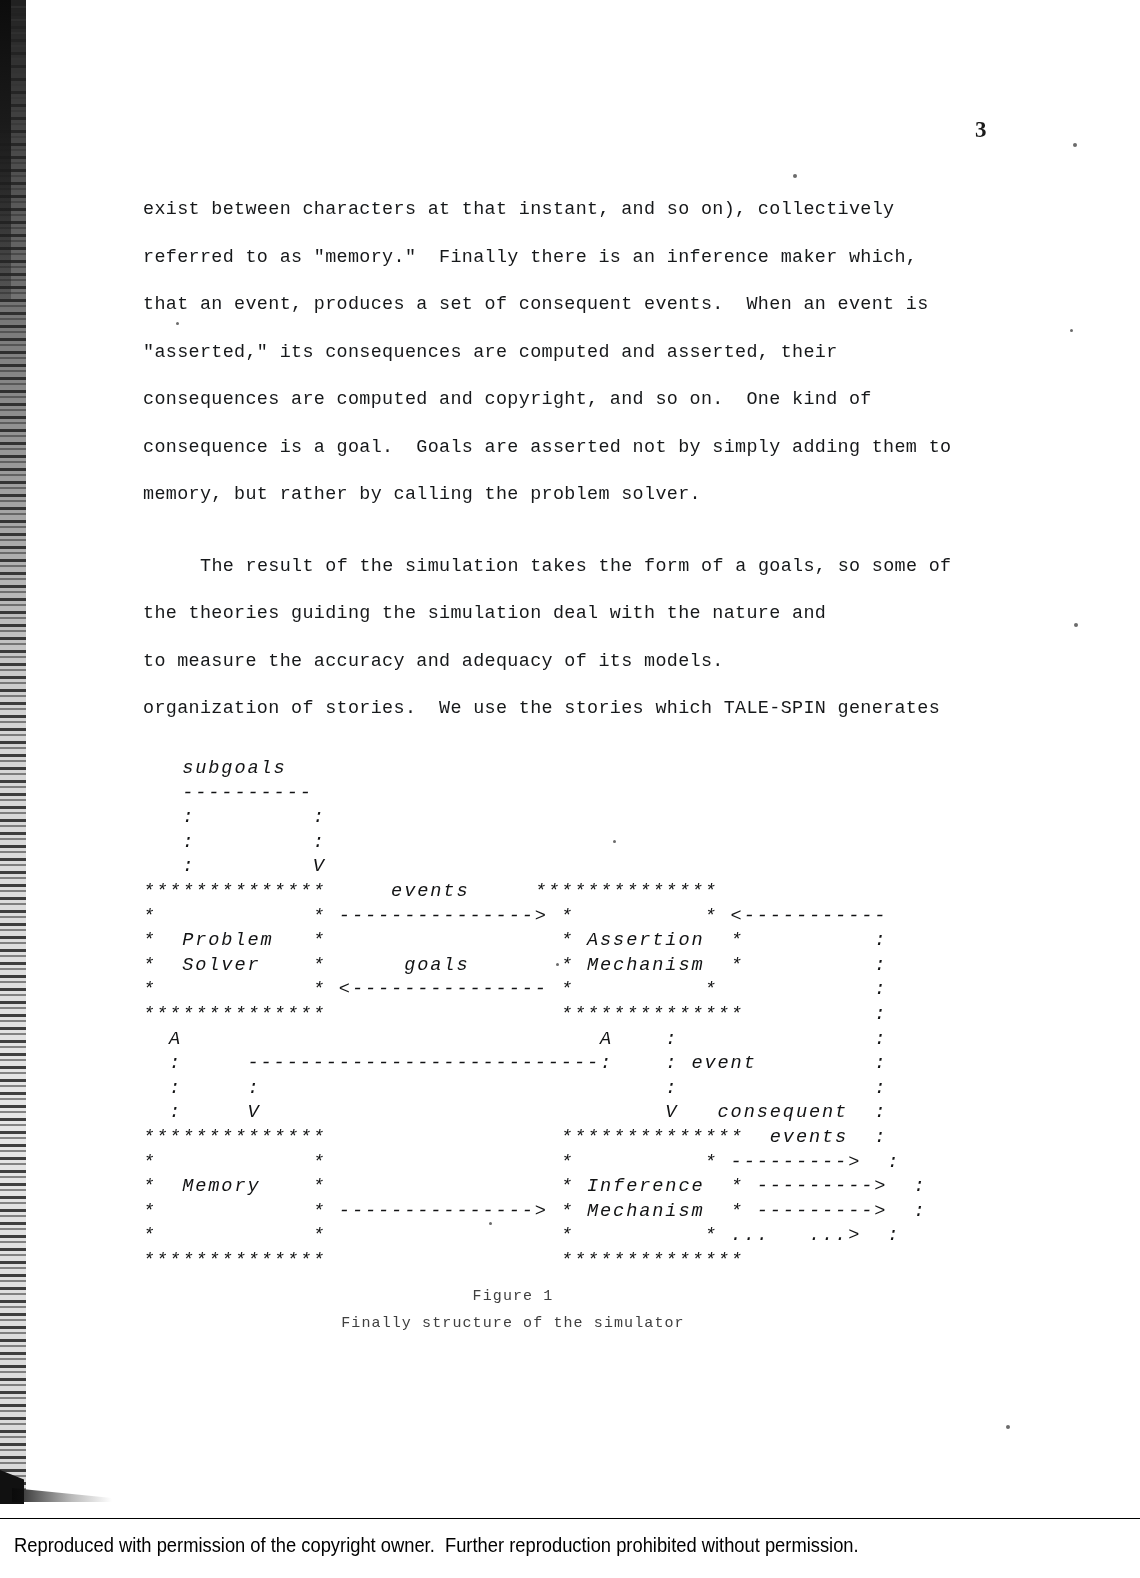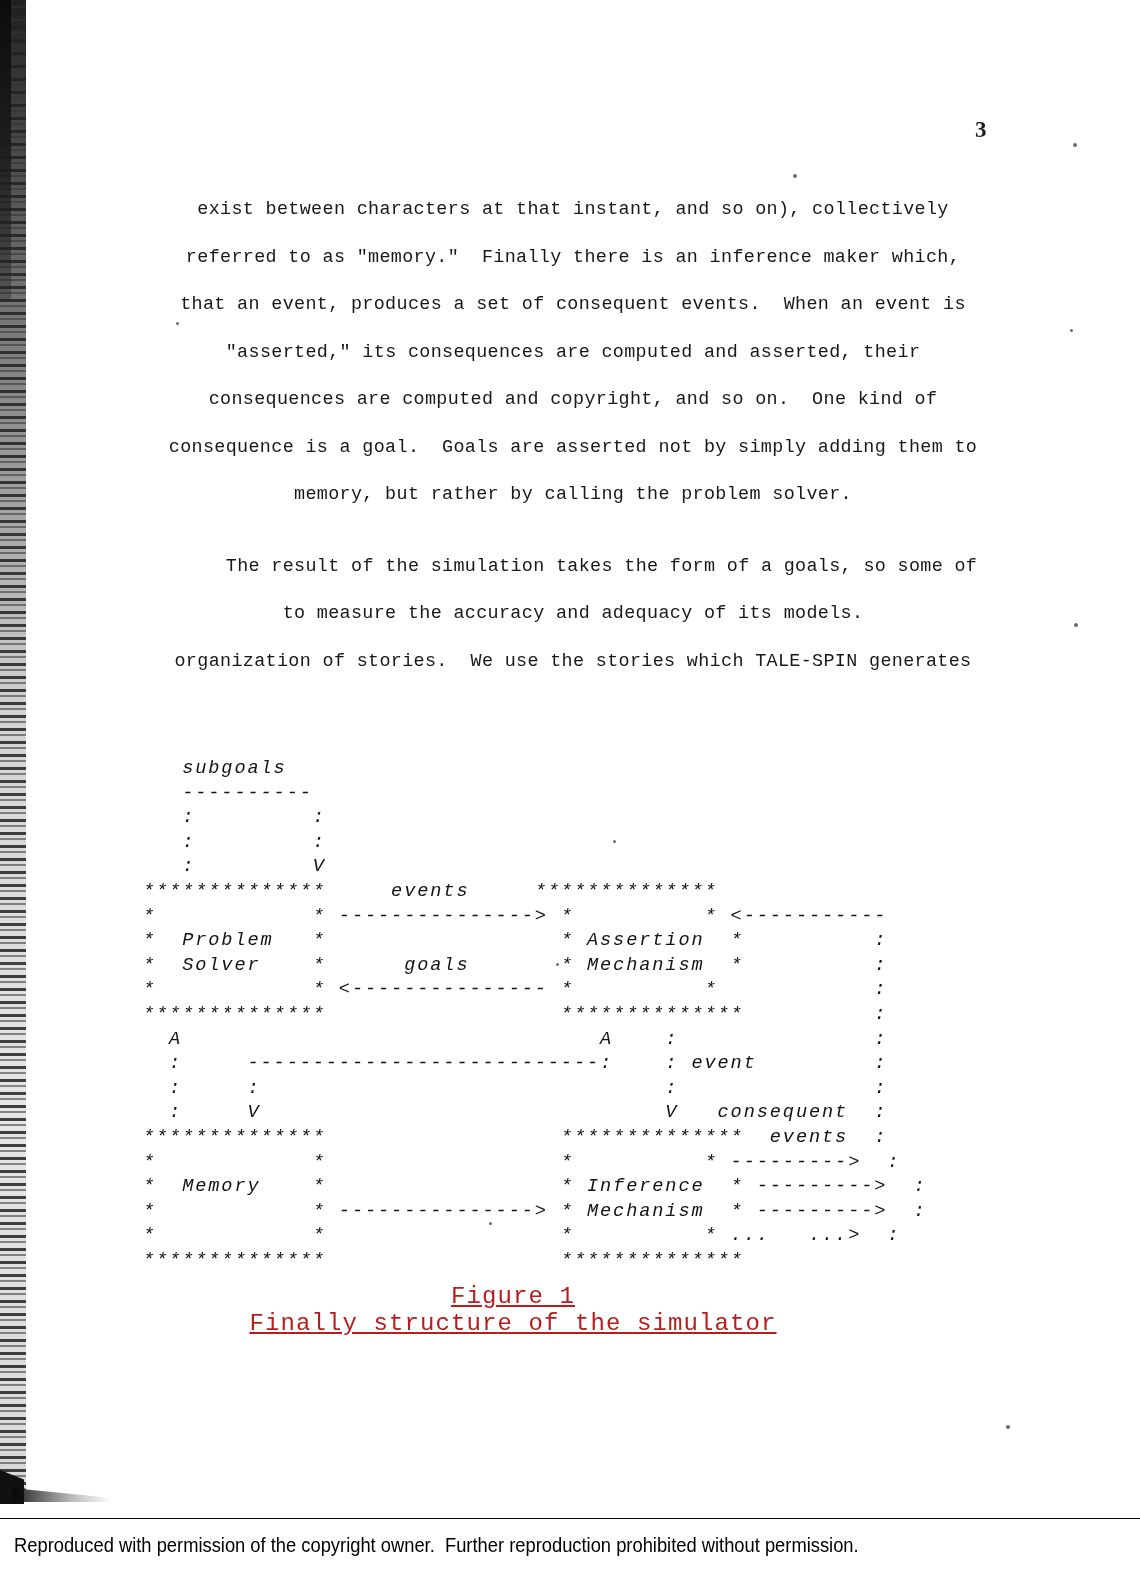--- a/index.html
+++ b/index.html
@@ -84,21 +84,20 @@
 
   
   #body-text {
     position: absolute;
     left: 143px;
     top: 186px;
     width: 860px;
   }
   .para {
     margin: 0;
-    text-align: center;
   }
   .para + .para {
     margin-top: 24px;
   }
   .tline {
     font-family: "Liberation Mono", "DejaVu Mono", monospace;
     font-size: 18.4px;
     line-height: 47.5px;
     color: #16181a;
     white-space: pre;
@@ -128,26 +127,25 @@
   
   #figure-caption {
     position: absolute;
     left: 143px;
     top: 1283px;
     width: 740px;
     text-align: center;
   }
   .cap-line {
     font-family: "Liberation Mono", "DejaVu Sans Mono", monospace;
-    font-size: 24px;
+    font-size: 15px;
     line-height: 27px;
     letter-spacing: 1.1px;
-    color: #b91c1c;
-    white-space: pre;
-    text-decoration: underline;
+    color: #404040;
+    white-space: pre;
   }
 
   
   #footer-rule {
     position: absolute;
     left: 0;
     top: 1518px;
     width: 1140px;
     height: 1px;
     background: #000;
@@ -192,20 +190,21 @@
       <div class="tline">referred to as "memory."  Finally there is an inference maker which,</div>
       <div class="tline">that an event, produces a set of consequent events.  When an event is</div>
       <div class="tline">"asserted," its consequences are computed and asserted, their</div>
       <div class="tline">consequences are computed and copyright, and so on.  One kind of</div>
       <div class="tline">consequence is a goal.  Goals are asserted not by simply adding them to</div>
       <div class="tline">memory, but rather by calling the problem solver.</div>
     </div>
 
     <div class="para">
       <div class="tline indent">The result of the simulation takes the form of a goals, so some of</div>
+      <div class="tline">the theories guiding the simulation deal with the nature and</div>
       <div class="tline">to measure the accuracy and adequacy of its models.</div>
       <div class="tline">organization of stories.  We use the stories which TALE-SPIN generates</div>
     </div>
 
   </div>
 
   <div id="figure">
     <pre id="figure-art">   subgoals
    ----------
    :         :

